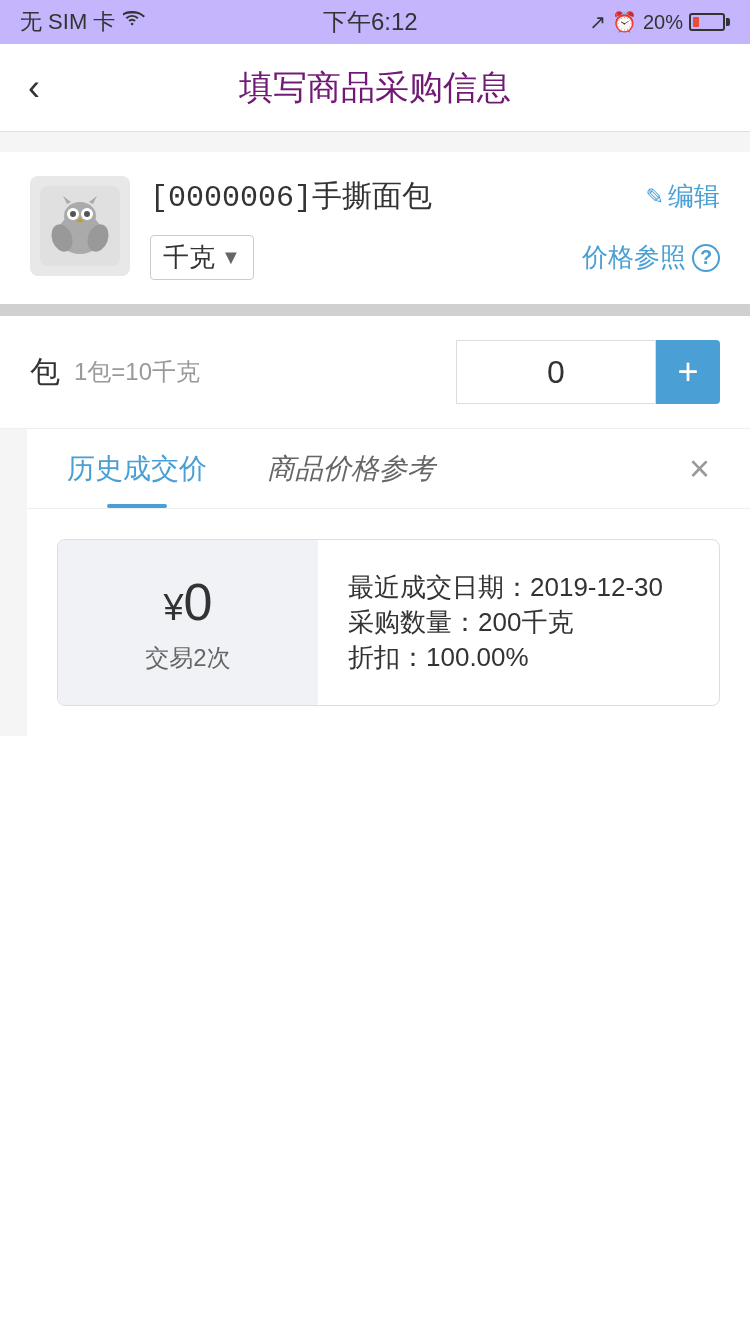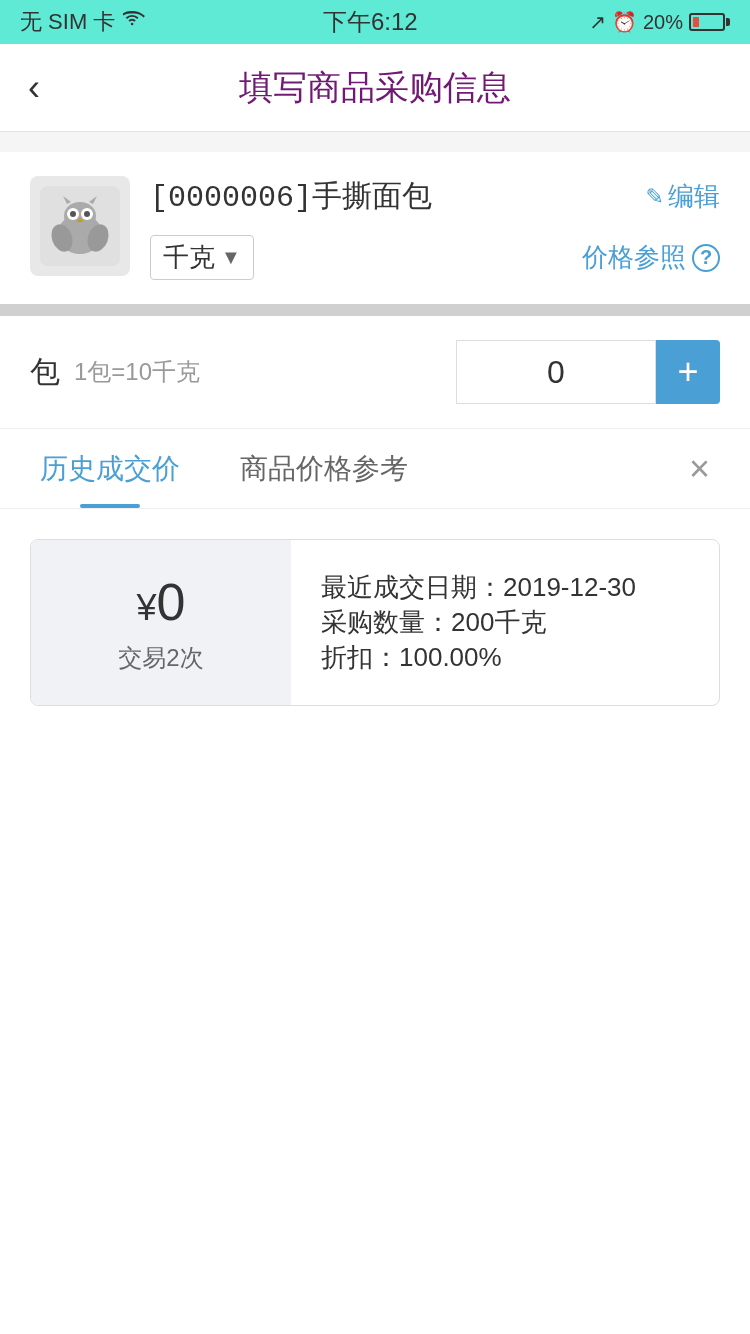--- a/index.html
+++ b/index.html
@@ -9,21 +9,21 @@
       min-height: 1334px;
       font-family: -apple-system, "PingFang SC", "Helvetica Neue", sans-serif;
       background: #f5f5f5;
       overflow-x: hidden;
     }
 
     
     .status-bar {
       width: 750px;
       height: 44px;
-      background: #5eead4;
+      background: #c4b5fd;
       display: flex;
       align-items: center;
       justify-content: space-between;
       padding: 0 20px;
       font-size: 24px;
     }
     .status-left {
       display: flex;
       align-items: center;
       gap: 8px;
@@ -242,20 +242,21 @@
       font-size: 36px;
       color: #fff;
       cursor: pointer;
       border-radius: 0 4px 4px 0;
     }
 
     
     .tab-panel {
       background: #fff;
       margin-top: 0;
+      margin-left: 27px;
     }
     .tab-header {
       display: flex;
       align-items: center;
       justify-content: space-between;
       padding: 0 40px;
       border-bottom: 1px solid #eee;
       height: 80px;
     }
     .tab-items {
@@ -272,20 +273,21 @@
       height: 100%;
       cursor: pointer;
       position: relative;
       font-size: 28px;
     }
     .tab-item.active {
       color: #4a9fd4;
     }
     .tab-item.inactive {
       color: #666;
+      font-style: italic;
     }
     .tab-underline {
       position: absolute;
       bottom: 0;
       left: 50%;
       transform: translateX(-50%);
       width: 60px;
       height: 4px;
       background: #4a9fd4;
       border-radius: 2px;

